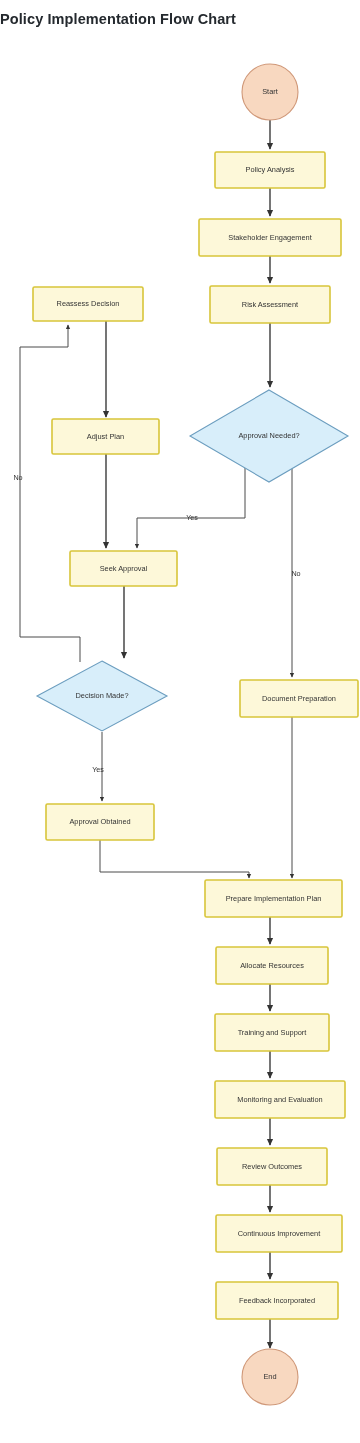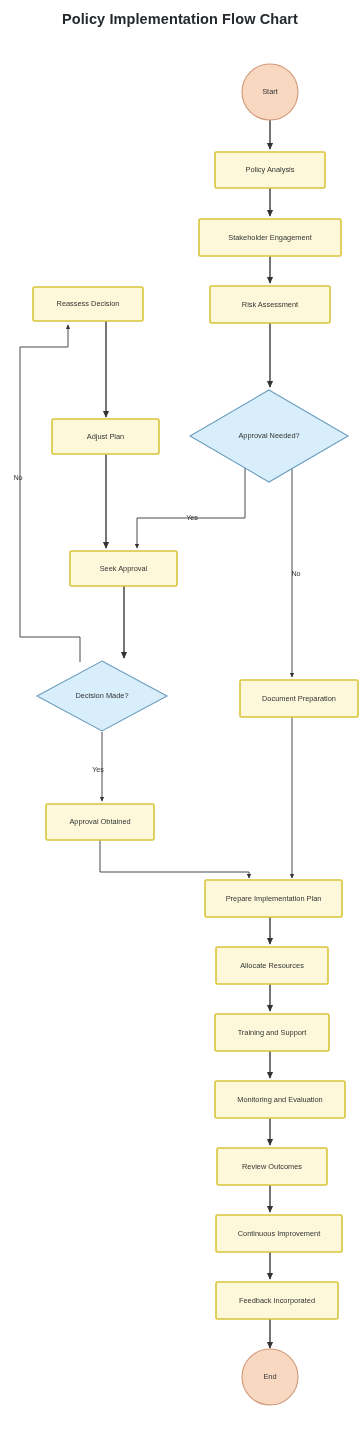--- a/index.html
+++ b/index.html
@@ -12,21 +12,21 @@
     height: 1443px;
     position: relative;
     overflow: hidden;
     font-family: "Liberation Sans", sans-serif;
   }
   #chart-title {
     position: absolute;
     top: 11px;
     left: 0;
     width: 360px;
-    text-align: center;
+    text-align: left;
     font-size: 14.5px;
     font-weight: bold;
     color: #24292e;
     letter-spacing: 0.1px;
   }
   #flow-svg {
     position: absolute;
     top: 0;
     left: 0;
   }

